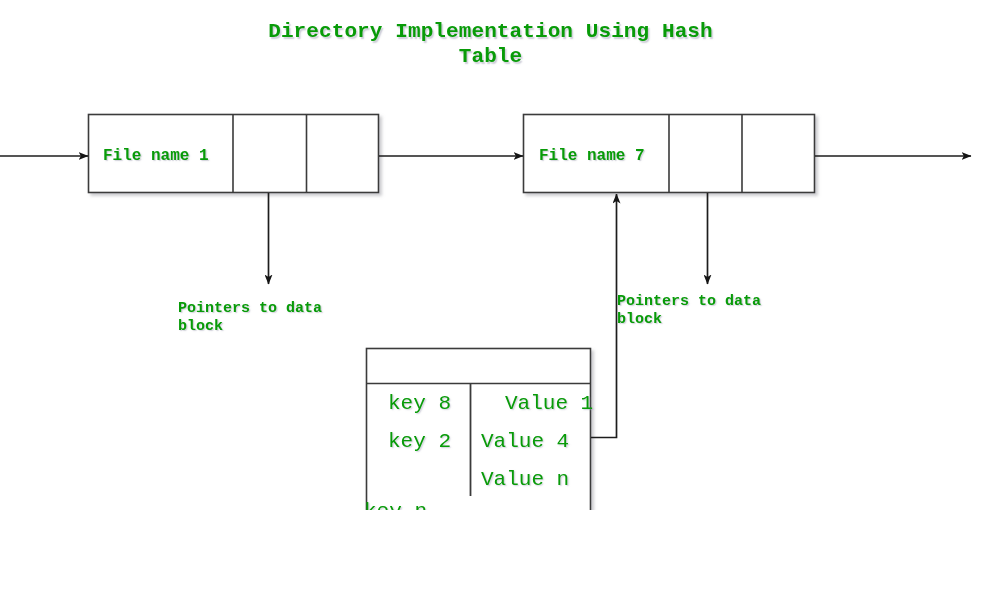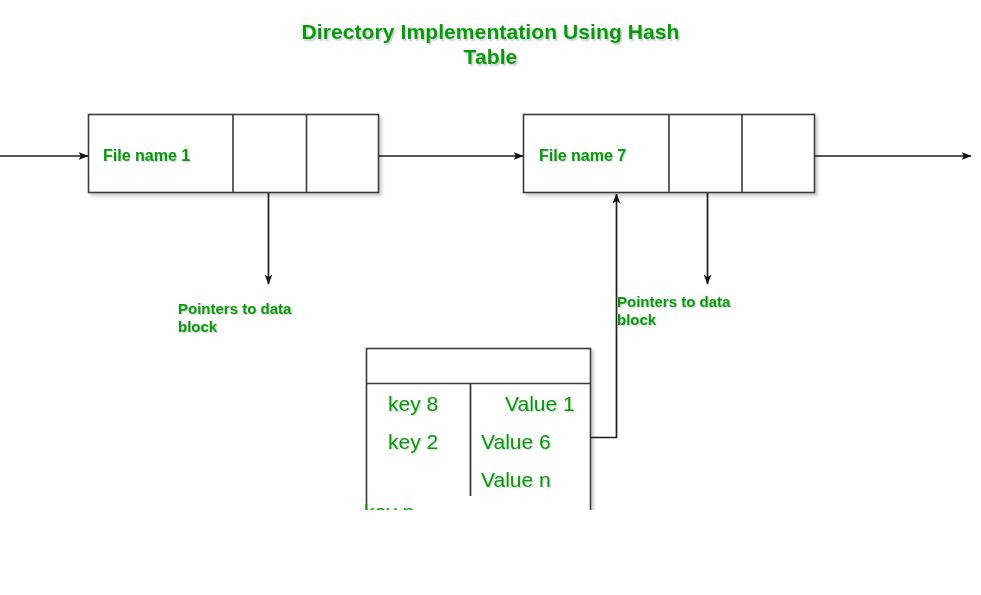--- a/index.html
+++ b/index.html
@@ -10,20 +10,21 @@
   body {
     font-family: "Liberation Sans", sans-serif;
     -webkit-font-smoothing: antialiased;
   }
   #canvas {
     position: relative;
     width: 981px;
     height: 510px;
     background: #ffffff;
     overflow: hidden;
+    font-family: Liberation Mono, monospace;
   }
   svg.layer {
     position: absolute;
     left: 0;
     top: 0;
     width: 981px;
     height: 595px;
     pointer-events: none;
   }
   .txt {
@@ -125,18 +126,18 @@
   <div class="txt ptr-label" style="left:178px; top:300px; width:182px;">Pointers to data
 block</div>
   <div class="txt ptr-label" style="left:617px; top:293px; width:182px;">Pointers to data
 block</div>
 
 
   <div class="txt cell-text" style="left:388px; top:392px;">key 8</div>
   <div class="txt cell-text" style="left:505px; top:392px;">Value 1</div>
 
   <div class="txt cell-text" style="left:388px; top:430px;">key 2</div>
-  <div class="txt cell-text" style="left:481px; top:430px;">Value 6</div>
+  <div class="txt cell-text" style="left:481px; top:430px;">Value 4</div>
 
   <div class="txt cell-text" style="left:364px; top:468px;margin-top:32px;">key n</div>
   <div class="txt cell-text" style="left:481px; top:468px;">Value n</div>
 
 </div>
 
 </body></html>

